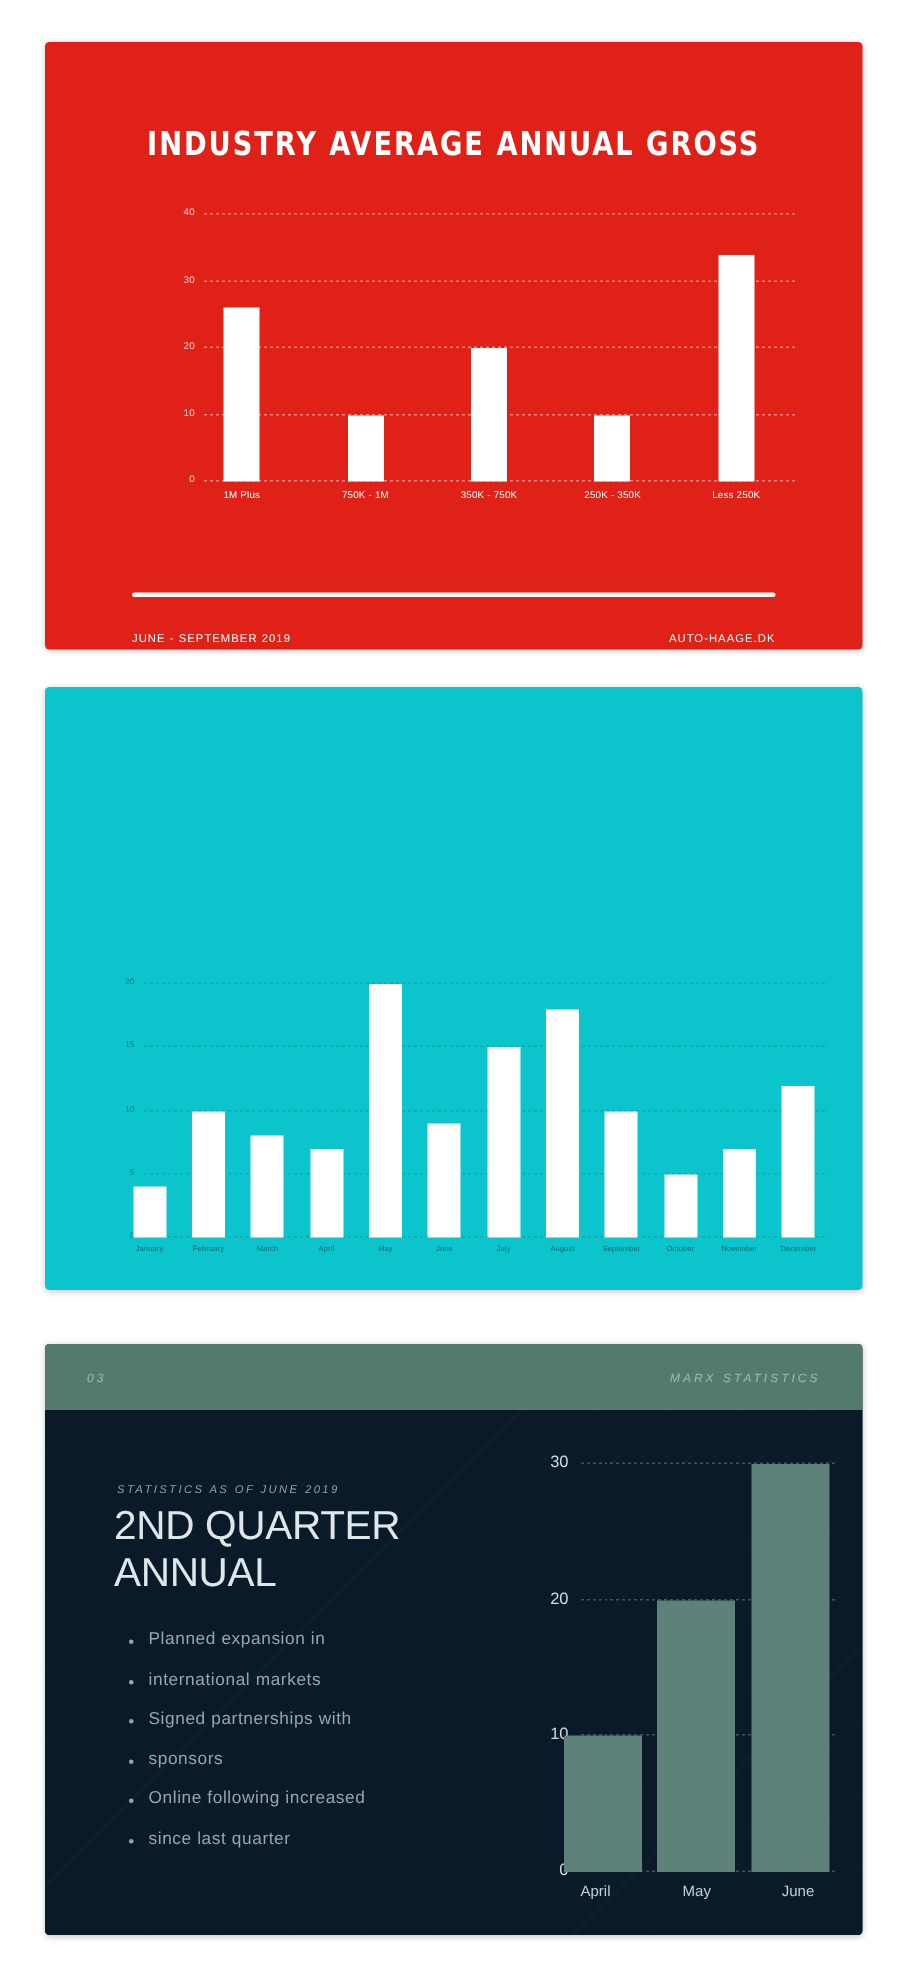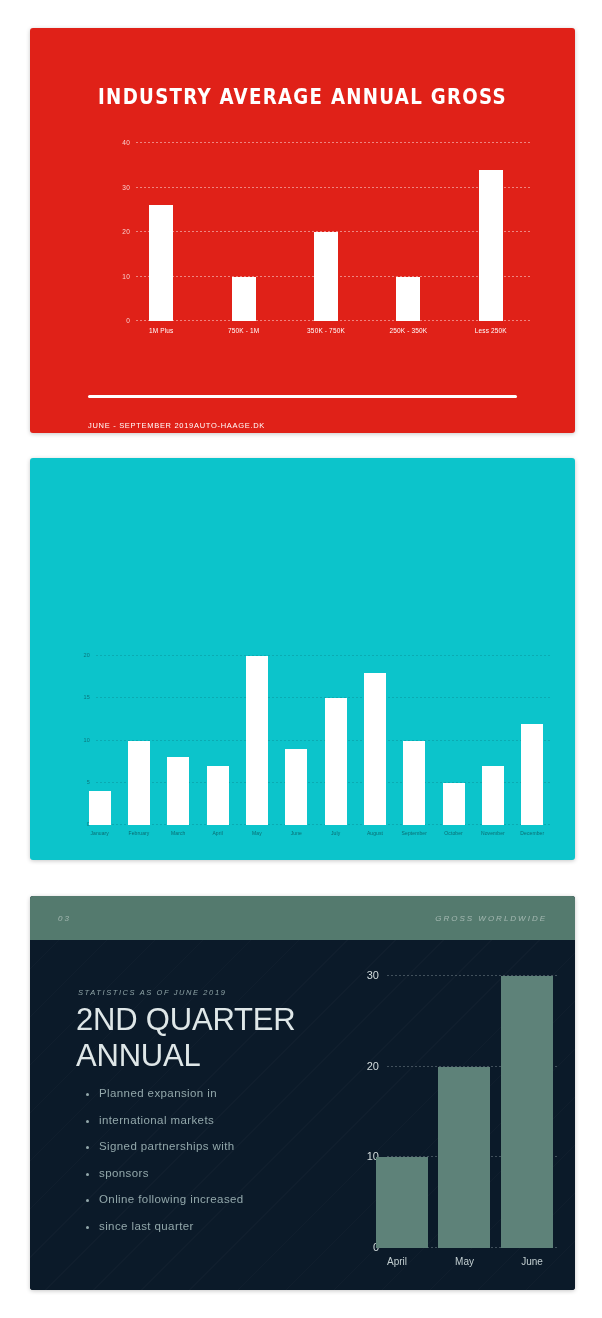--- a/index.html
+++ b/index.html
@@ -116,21 +116,21 @@
     top: 367px;
     height: 2.5px;
     background: #ffffff;
     border-radius: 2px;
   }
   #slide-red .footer {
     position: absolute;
     left: 58px; right: 58px;
     top: 393px;
     display: flex;
-    justify-content: flex-start;
+    justify-content: space-between;
     font-size: 7.5px;
     color: #ffffff;
     letter-spacing: .7px;
   }
 
   
   #slide-teal {
     top: 458px;
     height: 402px;
     background: #0cc4cb;
@@ -206,21 +206,21 @@
     top: 48px;
     font-size: 7.5px;
     letter-spacing: 1.6px;
     color: #8ea3a6;
     font-style: italic;
   }
   .s3-title {
     position: absolute;
     left: 46px;
     top: 62px;
-    font-size: 31px;
+    font-size: 27px;
     line-height: 1.16;
     font-weight: 400;
     color: #dfe7e8;
     letter-spacing: -0.2px;
     width: 280px;
   }
   .s3-bullets {
     position: absolute;
     left: 56px;
     top: 148px;
@@ -415,21 +415,21 @@
           <span>October</span>
           <span>November</span>
           <span>December</span>
         </div>
     </div>
   </div>
 
   <div class="slide" id="slide-dark">
     <div class="topbar">
       <span>03</span>
-      <span>GROSS WORLDWIDE</span>
+      <span>MARX STATISTICS</span>
     </div>
 
     <div class="dark-body">
       <div class="s3-kicker">STATISTICS AS OF JUNE 2019</div>
       <div class="s3-title">
         <span>2ND QUARTER</span><br>
         <span>ANNUAL</span>
       </div>
       <ul class="s3-bullets" id="b3">
           <li>Planned expansion in</li>

